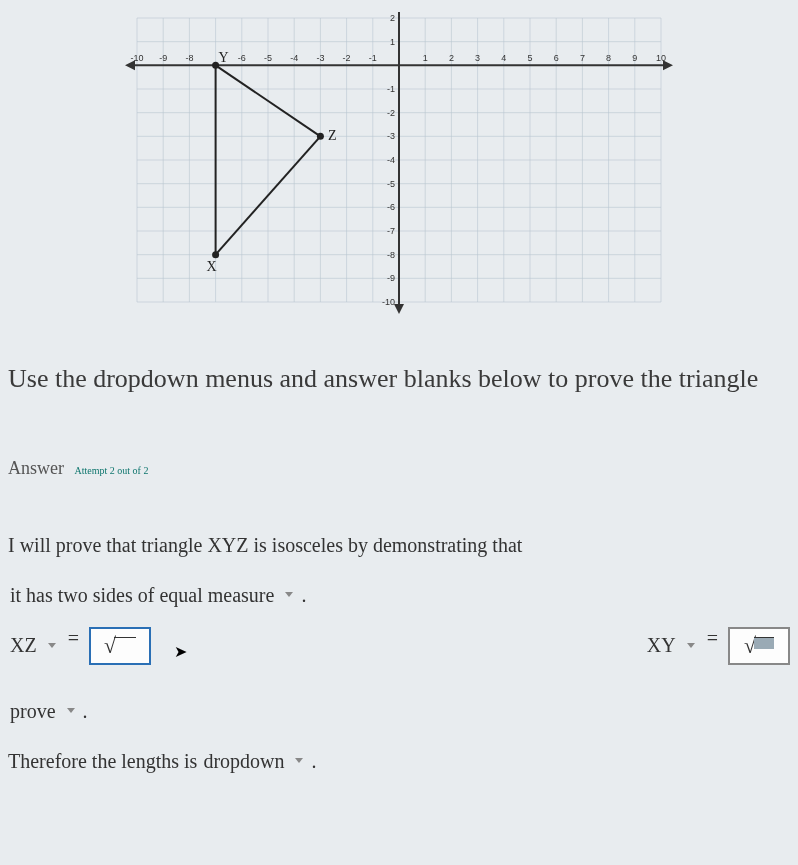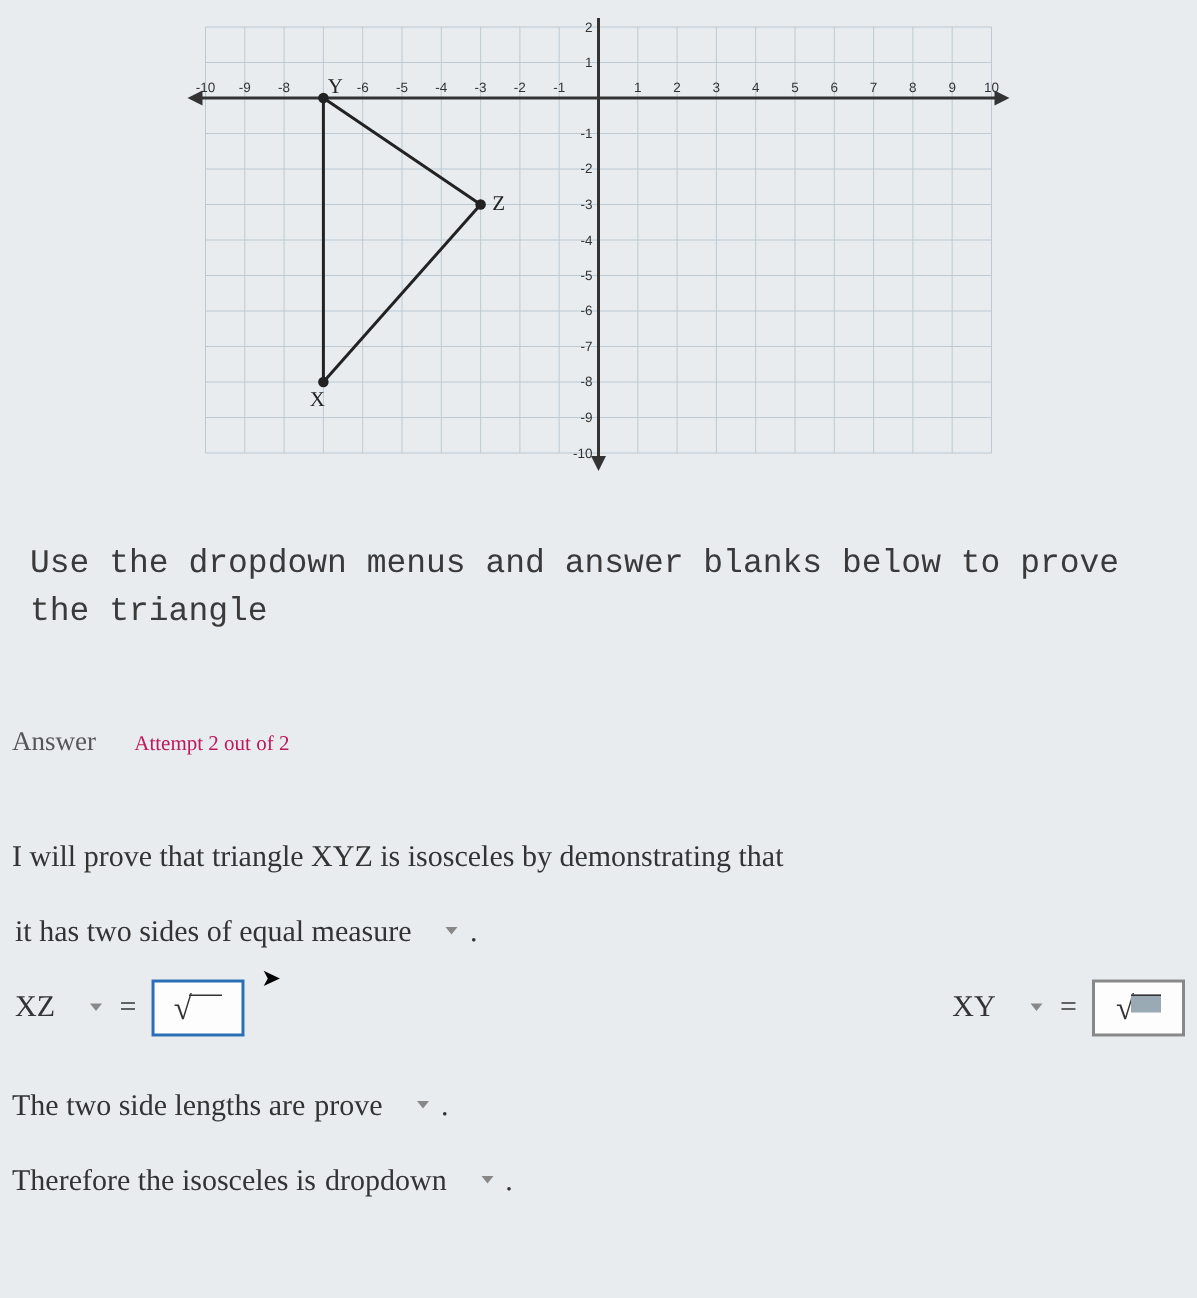--- a/index.html
+++ b/index.html
@@ -14,65 +14,63 @@
     position: relative;
   }
   .graph-wrap {
     width: 560px;
     margin: 0 auto;
     padding-top: 0;
     display: flex;
     justify-content: center;
   }
   .instruction {
-    font-size: 22px;
+    font-size: 26px;
     color: #3a3a3a;
-    margin: 40px 0 0 16px;
+    margin: 40px 0 0 4px;
     padding: 0 4px;
     line-height: 1.45;
-    font-family: Liberation Mono, monospace;
   }
   .answer-row {
     margin: 60px 0 0 8px;
     font-size: 18px;
   }
   .answer-label { font-weight: normal; color: #555; }
-  .attempt { color: #be185d; font-size: 14px; margin-left: 21px; }
+  .attempt { color: #0f766e; font-size: 10px; margin-left: 6px; }
   .proof {
     margin: 44px 0 0 8px;
     font-size: 20px;
     color: #333;
     line-height: 2.2;
   }
   .line { margin-bottom: 6px; display:flex; align-items:flex-end; flex-wrap:wrap; gap:4px;}
   .dropdown {
     display: inline-flex;
     align-items: center;
-    gap: 19px;
+    gap: 7px;
     padding: 0 2px;
   }
   .chev {
     display:inline-block;
     width:0;height:0;
     border-left:4px solid transparent;
     border-right:4px solid transparent;
     border-top:5px solid #888;
     margin-left:4px;
     vertical-align: middle;
   }
   .pair-row {
     display:flex;
     align-items:center;
     justify-content:space-between;
     margin: 10px 8px 24px 8px;
     font-size: 20px;
   }
   .measure {
     display:flex;
-    align-items:center;
     gap:10px;
   }
   .sqrt-box {
     display:inline-flex;
     align-items:center;
     justify-content:center;
     width:62px;
     height:38px;
     border:2px solid #2a6fb5;
     background:#fdfdfd;
@@ -240,29 +238,28 @@
     </span>
     <span>=</span>
     <span class="sqrt-box grey">
       <span class="radical grey"><span class="bar"></span></span>
     </span>
   </div>
 </div>
 
 <div class="proof" style="margin-top:0">
   <div class="line">
-    <span>The two side lengths are</span>
     <span class="dropdown">
       <span>prove</span>
       <span class="chev"></span>
     </span>
     <span class="period">.</span>
   </div>
   <div class="line">
-    <span>Therefore the isosceles is</span>
+    <span>Therefore the lengths is</span>
     <span class="dropdown">
       <span>dropdown</span>
       <span class="chev"></span>
     </span>
     <span class="period">.</span>
   </div>
 </div>
 
 <div class="cursor-arrow">➤</div>
 

